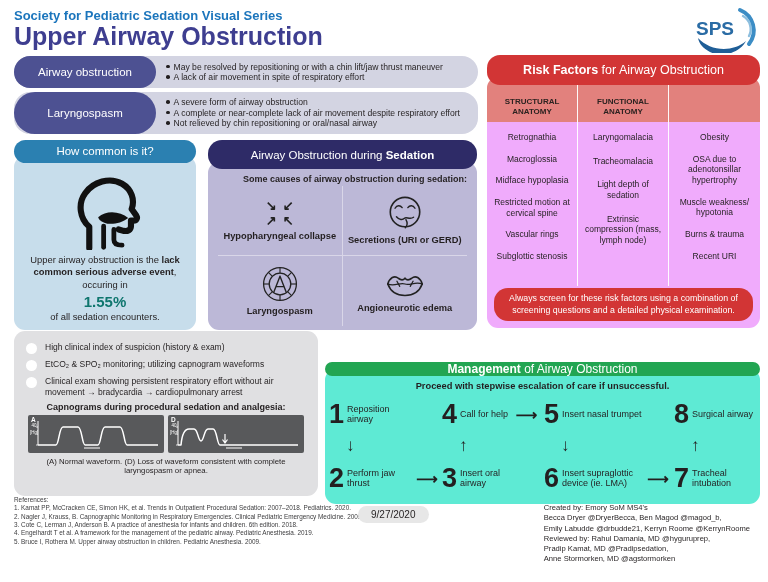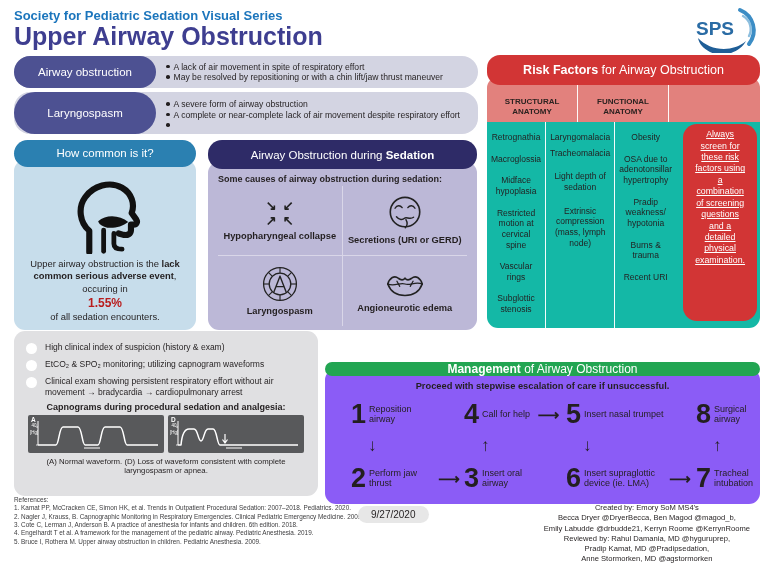--- a/index.html
+++ b/index.html
@@ -31,120 +31,121 @@
   .ph { position:relative; z-index:2; border-radius:14px; color:#fff; text-align:center;
         display:flex; align-items:center; justify-content:center; }
   .pb { position:relative; z-index:1; margin-top:-7px; border-radius:11px; }
 
   
   .how-panel { left:14px; top:140px; width:182px; height:190px; display:flex; flex-direction:column; }
   .how-panel .ph { height:27px; background:#2b80b1; font-size:11.5px; font-weight:500; }
   .how-panel .pb { flex:1; background:#c7ddeb; padding:12px 10px 6px; text-align:center; }
   .how-head-icon { display:block; margin:0 auto; }
   .how-text { font-size:9.4px; line-height:1.35; margin-top:4px; }
-  .how-stat { font-size:12px; font-weight:bold; color:#b91c1c; line-height:1.3; }
+  .how-stat { font-size:15px; font-weight:bold; color:#0f766e; line-height:1.3; }
 
   
   .sed-panel { left:208px; top:140px; width:269px; height:190px; display:flex; flex-direction:column; }
   .sed-panel .ph { height:29px; background:#2e2b67; font-size:11.5px; }
   .sed-panel .pb { flex:1; background:#bcb8d7; padding:12px 10px 4px; display:flex; flex-direction:column; }
-  .sed-sub { text-align:left; font-size:9px; font-weight:bold; margin-bottom:2px; }
+  .sed-sub { text-align:right; font-size:9px; font-weight:bold; margin-bottom:2px; }
   .sed-grid { flex:1; display:grid; grid-template-columns:1fr 1fr; grid-template-rows:1fr 1fr; }
   .sed-cell { display:flex; flex-direction:column; align-items:center; justify-content:center; padding:3px 4px; }
   .sed-cell.bdr-r { border-right:1.5px solid #d9d6e8; }
   .sed-cell.bdr-b { border-bottom:1.5px solid #d9d6e8; }
   .sed-label { font-size:9.3px; font-weight:bold; text-align:center; line-height:1.2; margin-top:3px; }
   .conv-grid { display:grid; grid-template-columns:17px 17px; grid-template-rows:15px 15px; }
   .conv-grid span { font-size:13px; font-weight:bold; line-height:15px; text-align:center; color:#222; }
 
   
   .risk-panel { left:487px; top:55px; width:273px; height:273px; display:flex; flex-direction:column; }
   .risk-panel .ph { height:30px; background:#d23535; font-size:12.5px; border-radius:13px;text-align:center; }
   .risk-band { position:relative; z-index:1; margin-top:-8px; padding-top:8px; background:#e2817d;
                border-radius:11px 11px 0 0; }
   .risk-band .cols3, .risk-body .cols3 { display:grid; grid-template-columns:1fr 1fr 1fr; }
   .risk-band .rc { padding:12px 2px 6px; text-align:center; font-size:8px; font-weight:bold; line-height:1.2;
                    color:#2c2220; }
-  .risk-body { flex:1; background:#14b8a6; border-radius:0 0 11px 11px; display:flex; flex-direction:row; }
+  .risk-body { flex:1; background:#f0abfc; border-radius:0 0 11px 11px; display:flex; flex-direction:column;align-items:flex-end; }
   .risk-body .cols3 { flex:1; }
   .risk-body .rc { padding:10px 4px 2px; text-align:center; }
   .bdr-w { border-right:1.5px solid rgba(255,255,255,.95); }
   .risk-item { font-size:8.5px; line-height:1.25; margin-bottom:11px; }
   .risk-footer { margin:2px 7px 7px; background:#d23535; color:#fff; border-radius:14px;
-                 font-size:8.8px; line-height:1.3; text-align:center; padding:5px 12px;text-decoration:underline; }
+                 font-size:8.8px; line-height:1.3; text-align:center; padding:5px 12px; }
 
   
   .rec-panel { left:14px; top:338px; width:304px; height:158px; display:flex; flex-direction:column; }
   .rec-panel .ph { height:27px; background:#8e8e91; font-size:12px; }
   .rec-panel .pb { flex:1; background:#e0e0e2; padding:11px 12px 4px; }
   .rec-li { display:flex; gap:8px; align-items:flex-start; margin-bottom:5px; }
   .rec-dot { width:11px; height:11px; border-radius:50%; background:#fff; flex:0 0 auto; margin-top:1px; }
   .rec-li div { font-size:8.5px; line-height:1.25; }
   .cap-title { text-align:center; font-size:9px; font-weight:bold; margin:3px 0 3px; }
   .cap-row { display:flex; justify-content:center; gap:4px; }
   .cap-panel { position:relative; width:136px; height:38px; background:#58595b; border-radius:2px; }
   .cap-lab { position:absolute; left:3px; top:1px; color:#fff; font-size:6.5px; font-weight:bold; }
   .cap-40  { position:absolute; left:3.5px; top:8px;  color:#fff; font-size:4.5px; }
   .cap-hg  { position:absolute; left:2px; top:15px; color:#fff; font-size:4.5px; }
   .cap-caption { text-align:center; font-size:7.8px; margin-top:4px; }
 
   
   .mgmt-panel { left:325px; top:338px; width:435px; height:158px; display:flex; flex-direction:column; }
   .mgmt-panel .ph { height:27px; background:#22a552; font-size:12px;margin-top:24px; }
-  .mgmt-panel .pb { flex:1; background:#8b5cf6; padding:12px 26px 4px; }
+  .mgmt-panel .pb { flex:1; background:#5eead4; padding:12px 4px 4px; }
   .mgmt-sub { text-align:center; font-size:9.3px; font-weight:bold; margin-bottom:3px; }
   .mgmt-grid { display:grid; grid-template-columns:83px 30px 67px 35px 98px 32px 1fr;
                grid-template-rows:40px 22px 44px; align-items:center; }
   .step { display:flex; align-items:center; gap:3px; }
   .step .num { font-size:27px; font-weight:bold; line-height:0.9; }
   .step .lbl { font-size:9px; line-height:1.15; }
   .varrow { font-size:17px; font-weight:bold; justify-self:start; margin-left:17px; line-height:1; }
   .harrow { font-size:15px; font-weight:bold; text-align:center; line-height:1; }
 
   
   .refs { left:14px; top:496px; width:352px; font-size:6.4px; line-height:1.3; color:#3c3c3e; }
   .date-pill { left:358px; top:506px; background:#e7e7e7; border-radius:10px; padding:3px 13px;
                font-size:10px; }
-  .credits { right:18px; top:503px; text-align:center; font-size:7.6px; line-height:1.35; }
+  .credits { right:18px; top:503px; text-align:left; font-size:7.6px; line-height:1.35; }
 </style>
 </head>
 <body>
 
 <div class="abs series-title">Society for Pediatric Sedation Visual Series</div>
 <div class="abs page-title">Upper Airway Obstruction</div>
 <svg class="abs logo" viewBox="0 0 74 50">
   <path d="M52 7 A 22 22 0 0 1 61 41" stroke="#3c8dc5" stroke-width="4" fill="none" stroke-linecap="round"></path>
   <path d="M55 13 A 15 15 0 0 1 61 33" stroke="#8cbede" stroke-width="2.4" fill="none" stroke-linecap="round"></path>
   <path d="M10 35 C22 48 44 50 58 38 C52 50 34 55 22 49 C15 45.5 11 40.5 10 35 Z" fill="#1f5e97"></path>
   <text x="8" y="32" font-size="19" font-weight="bold" fill="#2a6ca5">SPS</text>
 </svg>
 
 <div class="abs def-row r1">
   <div class="def-pill">Airway obstruction</div>
   <div class="def-li">
       <span class="dot"></span>
+      <span>May be resolved by repositioning or with a chin lift/jaw thrust maneuver</span>
+    </div>
+  <div class="def-li">
+      <span class="dot"></span>
       <span>A lack of air movement in spite of respiratory effort</span>
-    </div>
-  <div class="def-li">
-      <span class="dot"></span>
-      <span>May be resolved by repositioning or with a chin lift/jaw thrust maneuver</span>
     </div>
 </div>
 <div class="abs def-row r2">
   <div class="def-pill">Laryngospasm</div>
   <div class="def-li">
       <span class="dot"></span>
       <span>A severe form of airway obstruction</span>
     </div>
   <div class="def-li">
       <span class="dot"></span>
       <span>A complete or near-complete lack of air movement despite respiratory effort</span>
     </div>
   <div class="def-li">
       <span class="dot"></span>
+      <span>Not relieved by chin repositioning or oral/nasal airway</span>
     </div>
 </div>
 
 <div class="abs how-panel">
   <div class="ph">How common is it?</div>
   <div class="pb">
     <svg class="how-head-icon" width="72" height="82" viewBox="0 0 100 120">
       <path d="M27 117 L27 86 C13 74 10 52 21 37 C33 20 57 13 75 23 C89 31 94 47 89 60 L96 70 C98 73 96 77 92 77 L88 77 L88 85 C88 91 83 93 77 92 L70 90" stroke="#111" stroke-width="9" fill="none" stroke-linecap="round" stroke-linejoin="round"></path>
       <path d="M40 72 C52 61 72 63 84 73 C74 81 58 84 49 80 C43 77.5 41 75.5 40 72 Z" fill="#111"></path>
       <path d="M48 85 L48 116" stroke="#111" stroke-width="7" stroke-linecap="round"></path>
@@ -229,29 +230,29 @@
     <div class="cols3">
       <div class="rc bdr-w">
         <div class="risk-item">Retrognathia</div>
         <div class="risk-item">Macroglossia</div>
         <div class="risk-item">Midface hypoplasia</div>
         <div class="risk-item">Restricted motion at cervical spine</div>
         <div class="risk-item">Vascular rings</div>
         <div class="risk-item">Subglottic stenosis</div>
       </div>
       <div class="rc bdr-w">
-        <div class="risk-item" style="margin-bottom:5px">Laryngomalacia</div>
+        <div class="risk-item" style="margin-bottom:13px">Laryngomalacia</div>
         <div class="risk-item" style="margin-bottom:13px">Tracheomalacia</div>
         <div class="risk-item" style="margin-bottom:13px">Light depth of sedation</div>
         <div class="risk-item">Extrinsic compression (mass, lymph node)</div>
       </div>
       <div class="rc">
         <div class="risk-item">Obesity</div>
         <div class="risk-item">OSA due to adenotonsillar hypertrophy</div>
-        <div class="risk-item">Pradip weakness/ hypotonia</div>
+        <div class="risk-item">Muscle weakness/ hypotonia</div>
         <div class="risk-item">Burns &amp; trauma</div>
         <div class="risk-item">Recent URI</div>
       </div>
     </div>
     <div class="risk-footer">Always screen for these risk factors using a combination of screening questions and a detailed physical examination.</div>
   </div>
 </div>
 
 <div class="abs rec-panel">
   <div class="pb">

